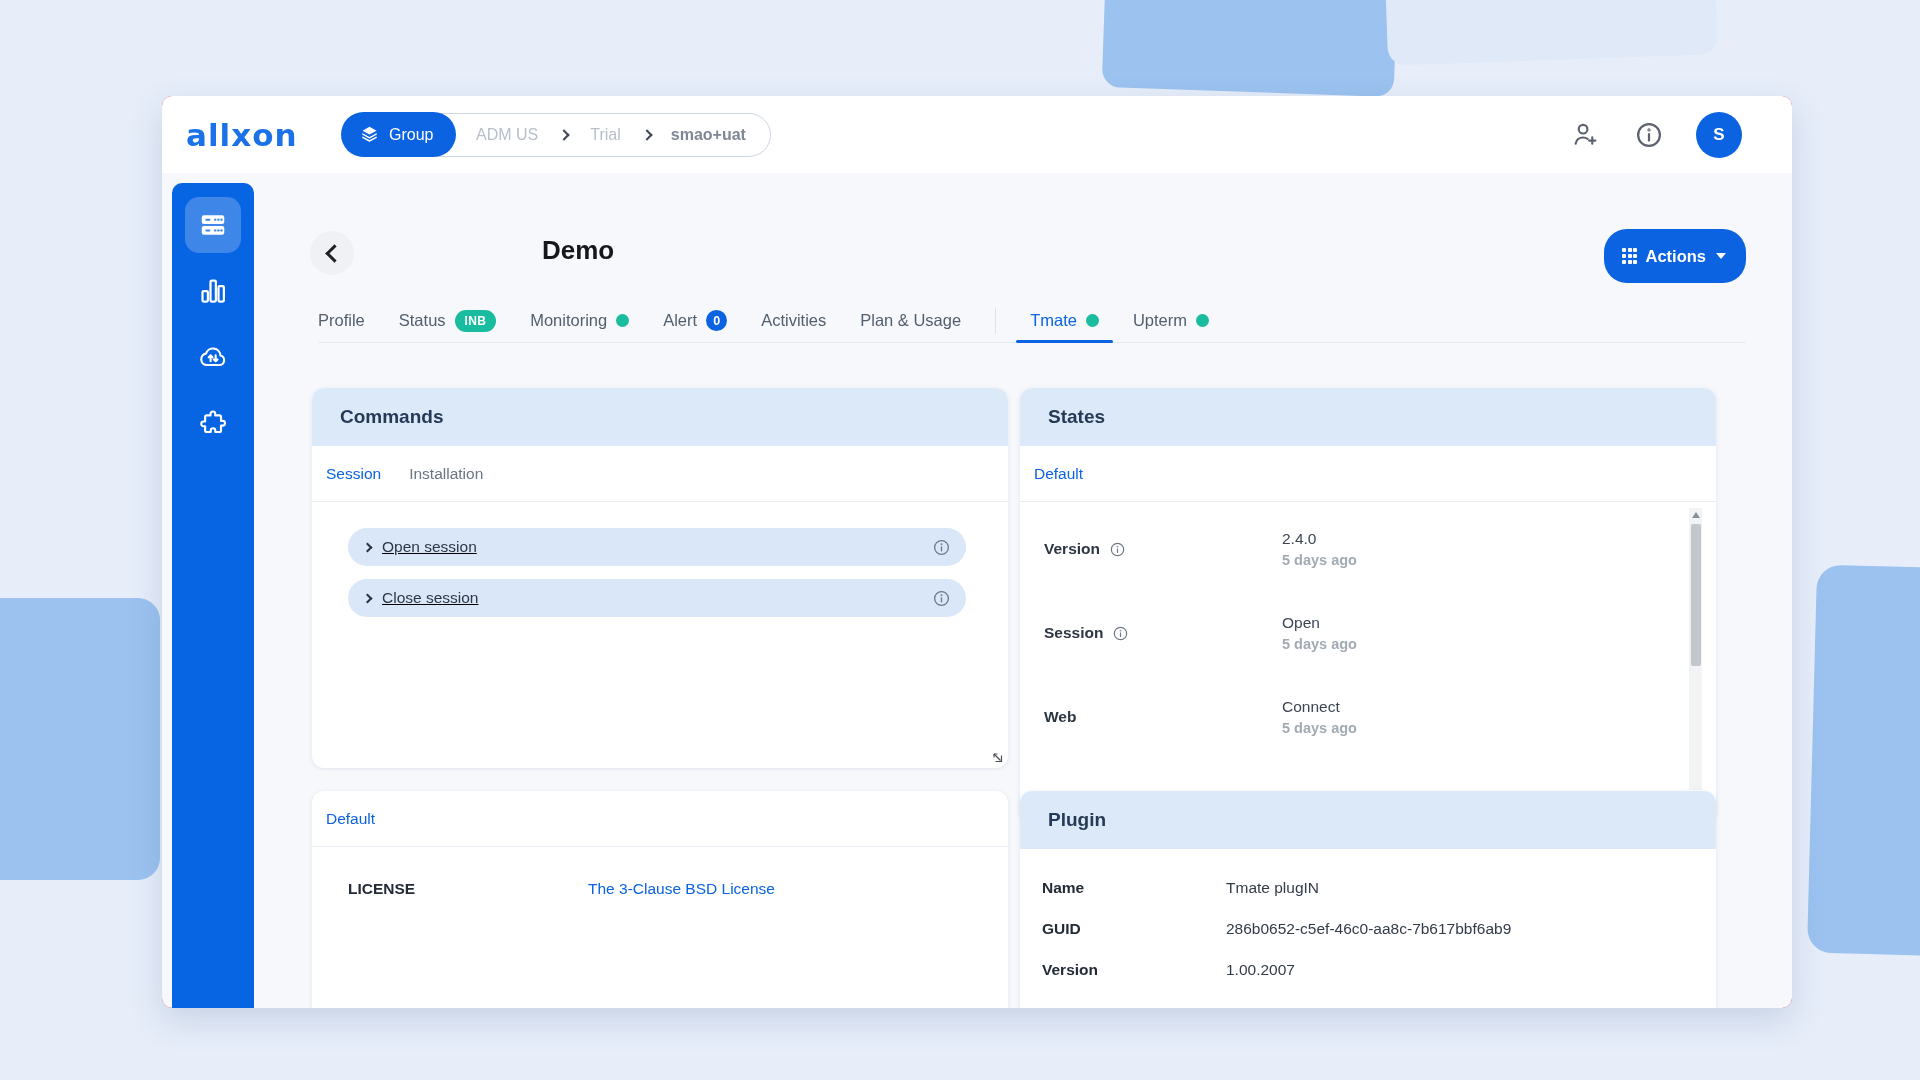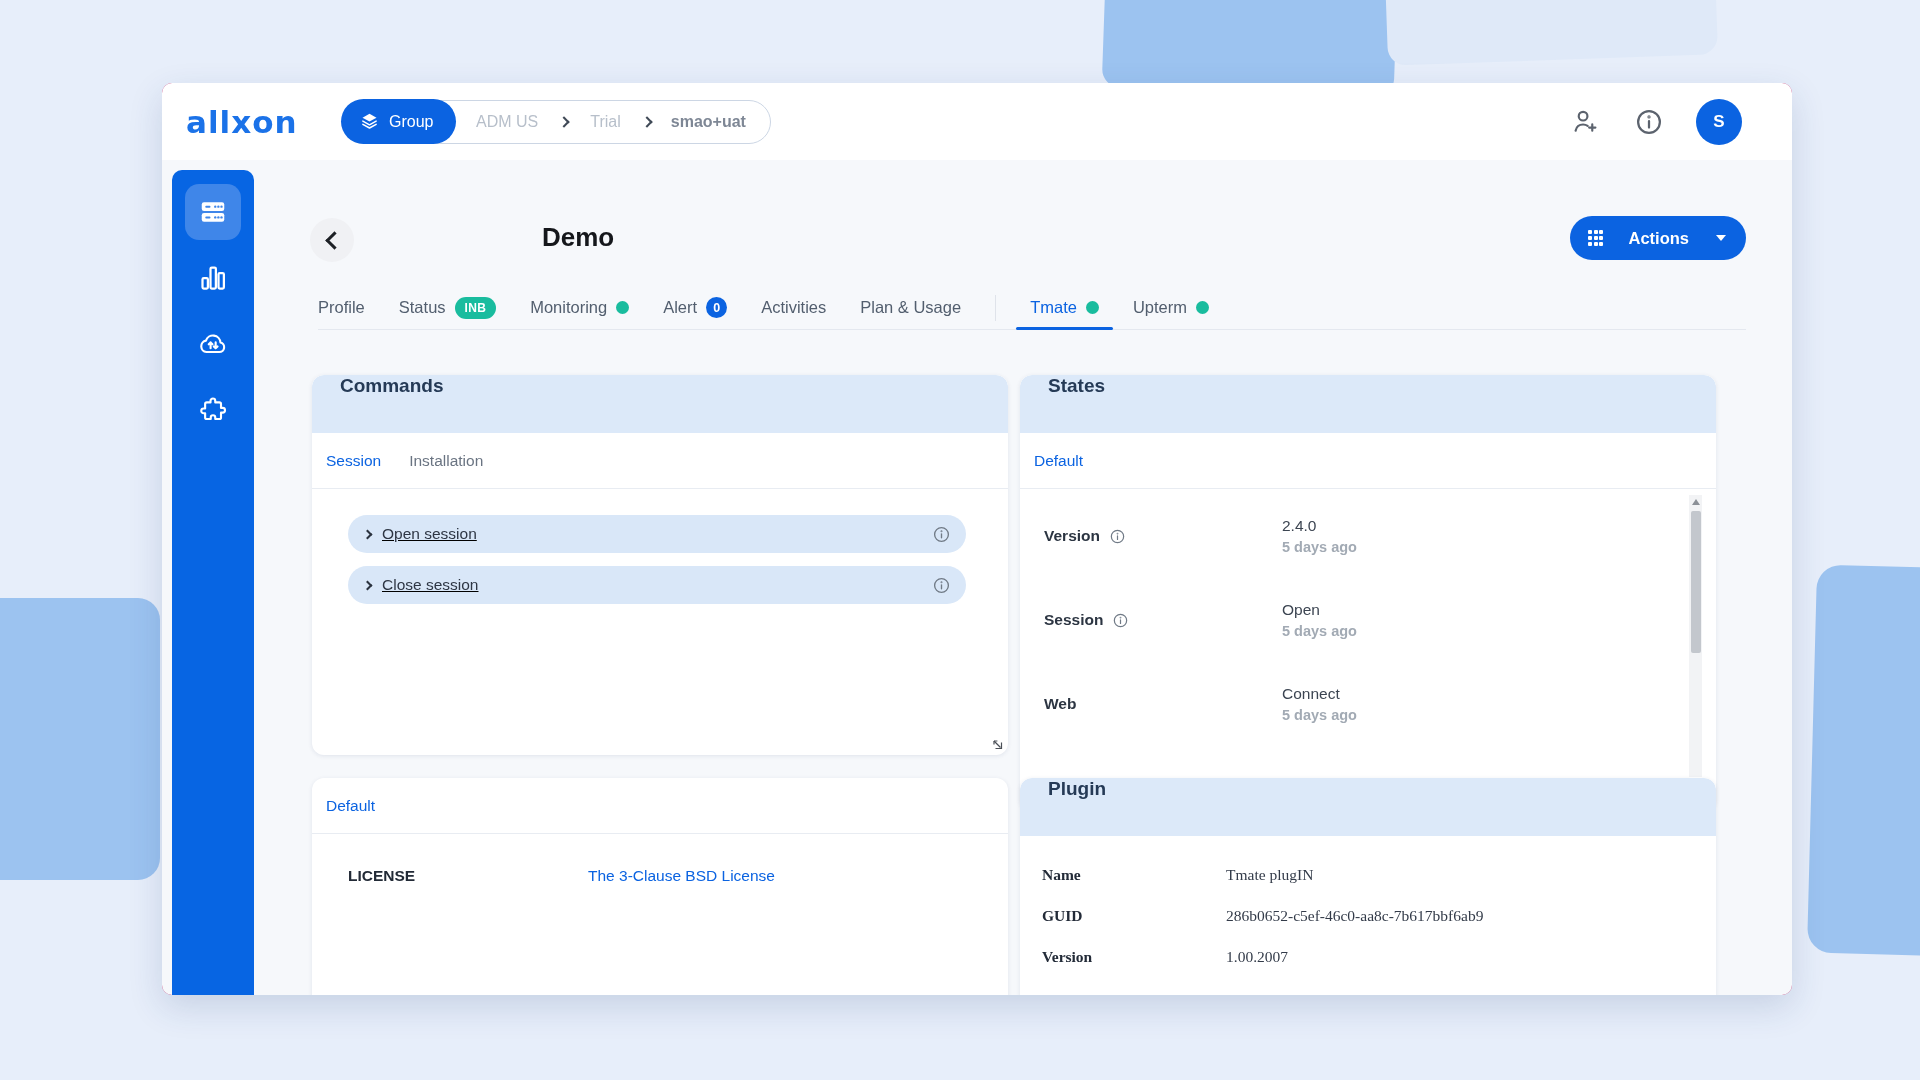--- a/index.html
+++ b/index.html
@@ -7,21 +7,21 @@
   .stage { position:relative; width:1920px; height:1080px; background:#e7eefa; overflow:hidden; }
 
   
   .bg-shape { position:absolute; background:#9cc3f0; }
   .bg-top    { left:1104px; top:-46px; width:292px; height:138px; border-radius:18px; transform:rotate(2deg); }
   .bg-top-light { left:1386px; top:-60px; width:330px; height:120px; border-radius:18px; background:#dfe9f8; transform:rotate(-2deg); }
   .bg-left   { left:-40px; top:598px; width:200px; height:282px; border-radius:22px; }
   .bg-right  { left:1812px; top:567px; width:190px; height:388px; border-radius:24px; transform:rotate(1.5deg); }
 
   
-  .window { position:absolute; left:162px; top:83px; width:1630px; height:912px; background:#be185d;
+  .window { position:absolute; left:162px; top:96px; width:1630px; height:912px; background:#be185d;
             border-radius:10px; overflow:hidden; box-shadow:0 12px 34px rgba(30,60,120,.16); }
 
   
   .topbar { position:relative; height:77px; background:#fff; display:flex; align-items:center; padding:0 50px 0 24px; }
   .logo { font-size:31px; font-weight:700; color:#1b72e8; letter-spacing:1px; font-family:"DejaVu Sans", sans-serif; }
   .crumbwrap { margin-left:44px; height:44px; border:1.5px solid #ccd6e4; border-radius:23px; display:flex; align-items:center; padding-right:24px; }
   .group-pill { height:45px; margin:-1.5px; border-radius:23px; background:#0b63e1; color:#fff; display:flex; align-items:center; gap:9px; padding:0 22px 0 18px; font-size:16px; font-weight:500; }
   .crumb { font-size:16px; color:#b7bfca; margin-left:22px; font-weight:500; }
   .crumb.current { color:#7e8795; font-weight:700; margin-left:20px; }
   .crumb-sep { width:8px; height:8px; border-top:2.4px solid #3f4956; border-right:2.4px solid #3f4956; transform:rotate(45deg); margin-left:22px; }
@@ -35,39 +35,39 @@
   
   .sidebar { position:absolute; left:10px; top:10px; bottom:0; width:82px; background:#0765e3; border-radius:10px 10px 0 0; display:flex; flex-direction:column; align-items:center; padding-top:14px; }
   .side-item { width:56px; height:56px; border-radius:14px; display:flex; align-items:center; justify-content:center; margin-bottom:10px; cursor:pointer; }
   .side-item.active { background:#3f86e9; }
 
   
   .content { position:absolute; left:138px; right:0; top:0; bottom:0; }
   .back-btn { position:absolute; left:10px; top:58px; width:44px; height:44px; border-radius:50%; background:#f0f1f4; display:flex; align-items:center; justify-content:center; cursor:pointer; }
   .back-chev { width:13px; height:13px; border-left:3px solid #1d2025; border-bottom:3px solid #1d2025; transform:rotate(45deg); margin-left:5px; }
   .page-title { position:absolute; left:242px; top:62px; font-size:26px; font-weight:700; color:#15171b; }
-  .actions-btn { position:absolute; right:46px; top:56px; height:44px; border-radius:23px; background:#0b63e1; color:#fff; display:flex; align-items:center; gap:25px; padding:0 20px 0 18px; cursor:pointer; }
+  .actions-btn { position:absolute; right:46px; top:56px; height:54px; border-radius:23px; background:#0b63e1; color:#fff; display:flex; align-items:center; gap:8px; padding:0 20px 0 18px; cursor:pointer; }
   .actions-label { font-size:16.5px; font-weight:600; }
   .grid-icon { display:grid; grid-template-columns:repeat(3,4px); grid-gap:1.8px; }
   .grid-icon i { width:4px; height:4px; background:#fff; border-radius:1px; }
   .caret-down { width:0; height:0; border-left:5.5px solid transparent; border-right:5.5px solid transparent; border-top:6.5px solid #fff; margin-left:2px; }
 
   
   .tabs { position:absolute; left:18px; right:46px; top:126px; height:44px; display:flex; align-items:center; gap:34px; border-bottom:1px solid #e4e8ef; }
   .tab { position:relative; height:100%; display:flex; align-items:center; gap:9px; font-size:16.5px; color:#525e6e; cursor:pointer; white-space:nowrap; }
   .tab.active { color:#0b63e1; font-weight:500;text-align:center; }
   .tab.active::after { content:""; position:absolute; left:-14px; right:-14px; bottom:-1px; height:3px; border-radius:2px; background:#0b63e1; }
   .badge-inb { background:#19bc9e; color:#fff; font-size:12px; font-weight:700; border-radius:12px; padding:4px 10px; letter-spacing:.3px; }
   .dot { width:13px; height:13px; border-radius:50%; background:#19bc9e; }
   .count-badge { width:21px; height:21px; border-radius:50%; background:#0b63e1; color:#fff; font-size:12.5px; font-weight:700; display:flex; align-items:center; justify-content:center; }
   .vdiv { width:1px; height:26px; background:#dfe3ea; }
 
   
   .card { position:absolute; width:696px; background:#fff; border-radius:12px; box-shadow:0 1px 4px rgba(25,50,100,.10); overflow:hidden; }
-  .card-head { height:58px; background:#dce9f9; display:flex; padding-left:28px; border-radius:12px 12px 0 0; }
+  .card-head { height:58px; background:#dce9f9; display:flex; align-items:center; padding-left:28px; border-radius:12px 12px 0 0; }
   .card-title { font-size:19px; font-weight:700; color:#253a56; }
   .subtabs { height:56px; display:flex; align-items:center; gap:28px; padding-left:14px; border-bottom:1px solid #e8ecf2; }
   .subtab { font-size:15.5px; color:#6a7482; cursor:pointer; }
   .subtab.active, .link { color:#0b63e1; }
   .link { cursor:pointer; }
 
   #card-commands { left:12px; top:215px; height:380px; }
   #card-states   { left:720px; top:215px; height:436px; }
   #card-properties { left:12px; top:618px; height:380px; }
   #card-plugin     { left:720px; top:618px; height:380px; }
@@ -88,21 +88,21 @@
   .sb { position:absolute; right:14px; top:120px; bottom:34px; width:13px; background:#f2f3f5; }
   .sb-up { position:absolute; top:4px; left:2.5px; width:0; height:0; border-left:4px solid transparent; border-right:4px solid transparent; border-bottom:6px solid #8b9097; }
   .sb-thumb { position:absolute; top:16px; left:1.5px; width:10px; height:142px; background:#c3c7cd; border-radius:2px; }
   .resize-grip { position:absolute; right:5px; bottom:5px; width:13px; height:13px; }
 
   .prop-rows { padding:33px 26px 0 36px; }
   .prop-row { display:flex; margin-bottom:36px; }
   .prop-label { width:240px; font-size:15.5px; font-weight:700; color:#222a36; }
   .prop-value { font-size:15.5px; }
 
-  .plugin-rows { padding:30px 26px 0 22px;font-family:Liberation Serif, serif; }
+  .plugin-rows { padding:30px 26px 0 22px; }
   .plug-row { display:flex; margin-bottom:23px; }
   .plug-label { width:184px; font-size:15.5px; font-weight:700; color:#232b38; }
   .plug-value { font-size:15.5px; color:#333b49; }
 </style>
 </head>
 <body>
 
 <div class="stage">
   <div class="bg-shape bg-top"></div>
   <div class="bg-top-light bg-shape" style="background:#dfe9f8;"></div>

